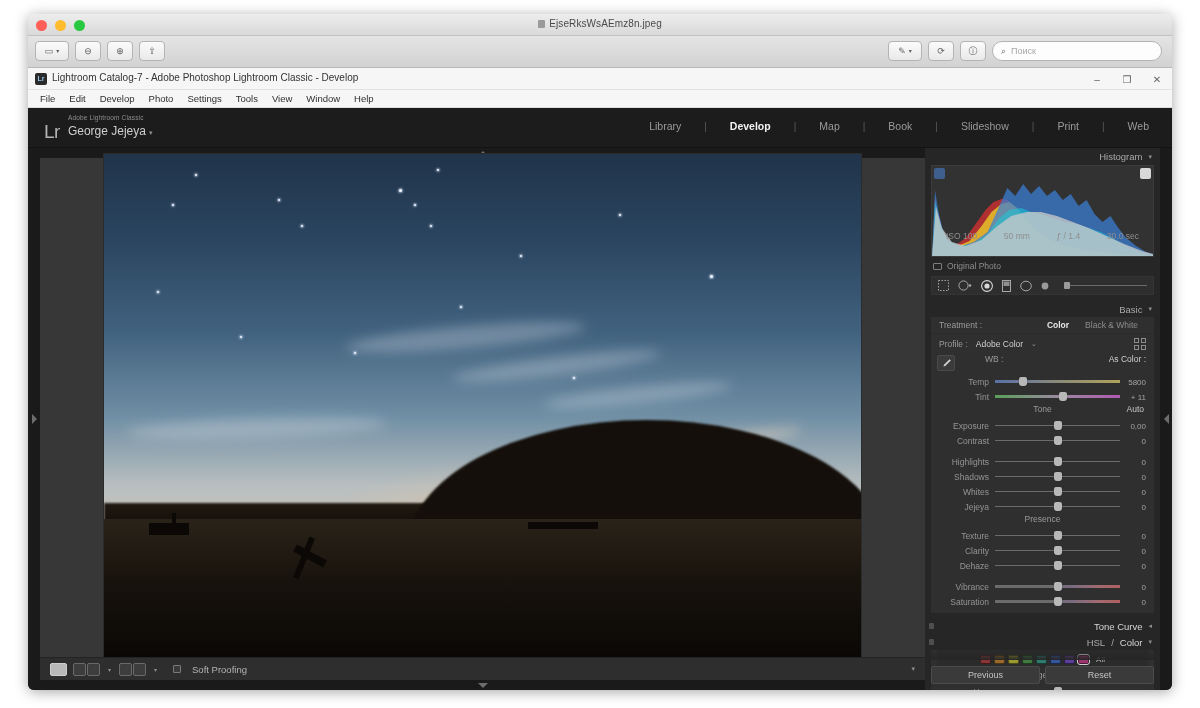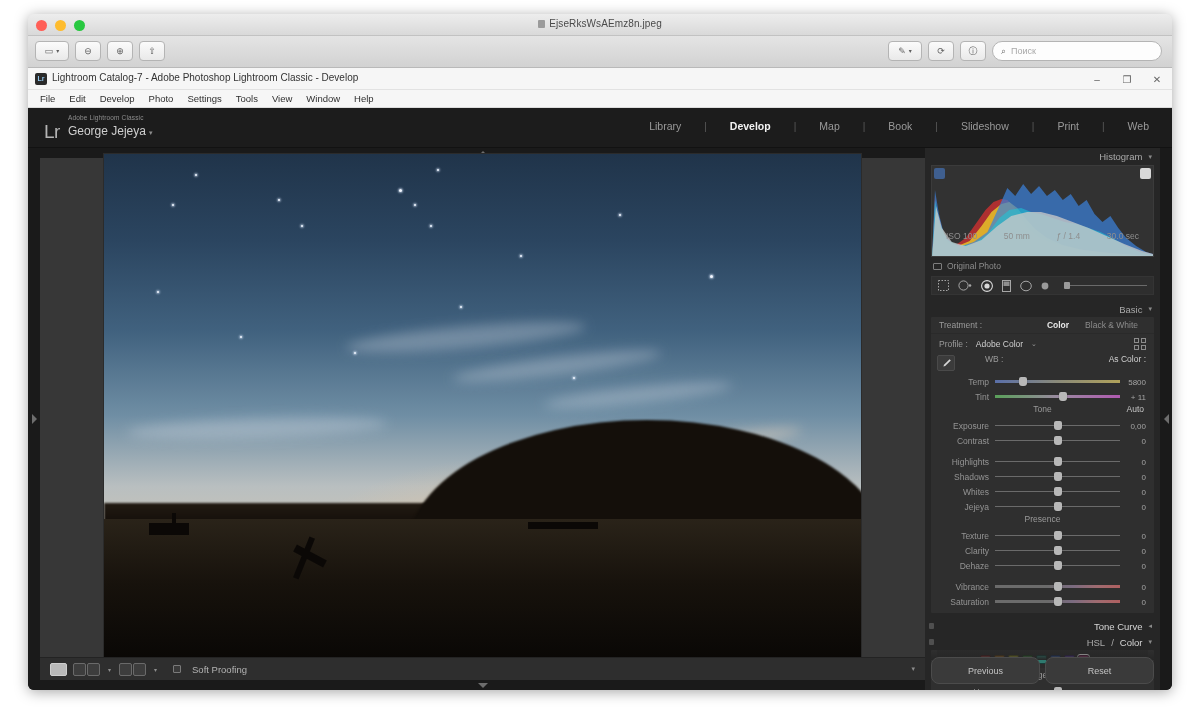--- a/index.html
+++ b/index.html
@@ -369,22 +369,22 @@
   }
   .sw { width: 11px; height: 9px; border-radius: 2px; border: 1px solid rgba(0,0,0,.5); }
   .sw.sel { outline: 1px solid #cfcfcf; }
   .hsl-all { font-size: 8px; color: #b0b0b0; margin-left: 4px; }
 
   .bottom-btns {
     position: absolute; left: 6px; right: 6px; bottom: 6px;
     display: flex; gap: 5px;
   }
   .big-btn {
-    flex: 1; height: 27px; background: #3a3a3a; border: 1px solid #4b4b4b;
-    border-radius: 8px; display: flex; align-items: center; justify-content: center;
+    flex: 1; height: 18px; background: #3a3a3a; border: 1px solid #4b4b4b;
+    border-radius: 2px; display: flex; align-items: center; justify-content: center;
     font-size: 9px; color: #c3c3c3;
   }
   .right-fade {
     position: absolute; left: 0; right: 0; bottom: 30px; height: 10px;
     background: linear-gradient(to bottom, rgba(38,38,38,0), #262626);
     pointer-events: none;
   }
 </style>
 </head>
 <body>

